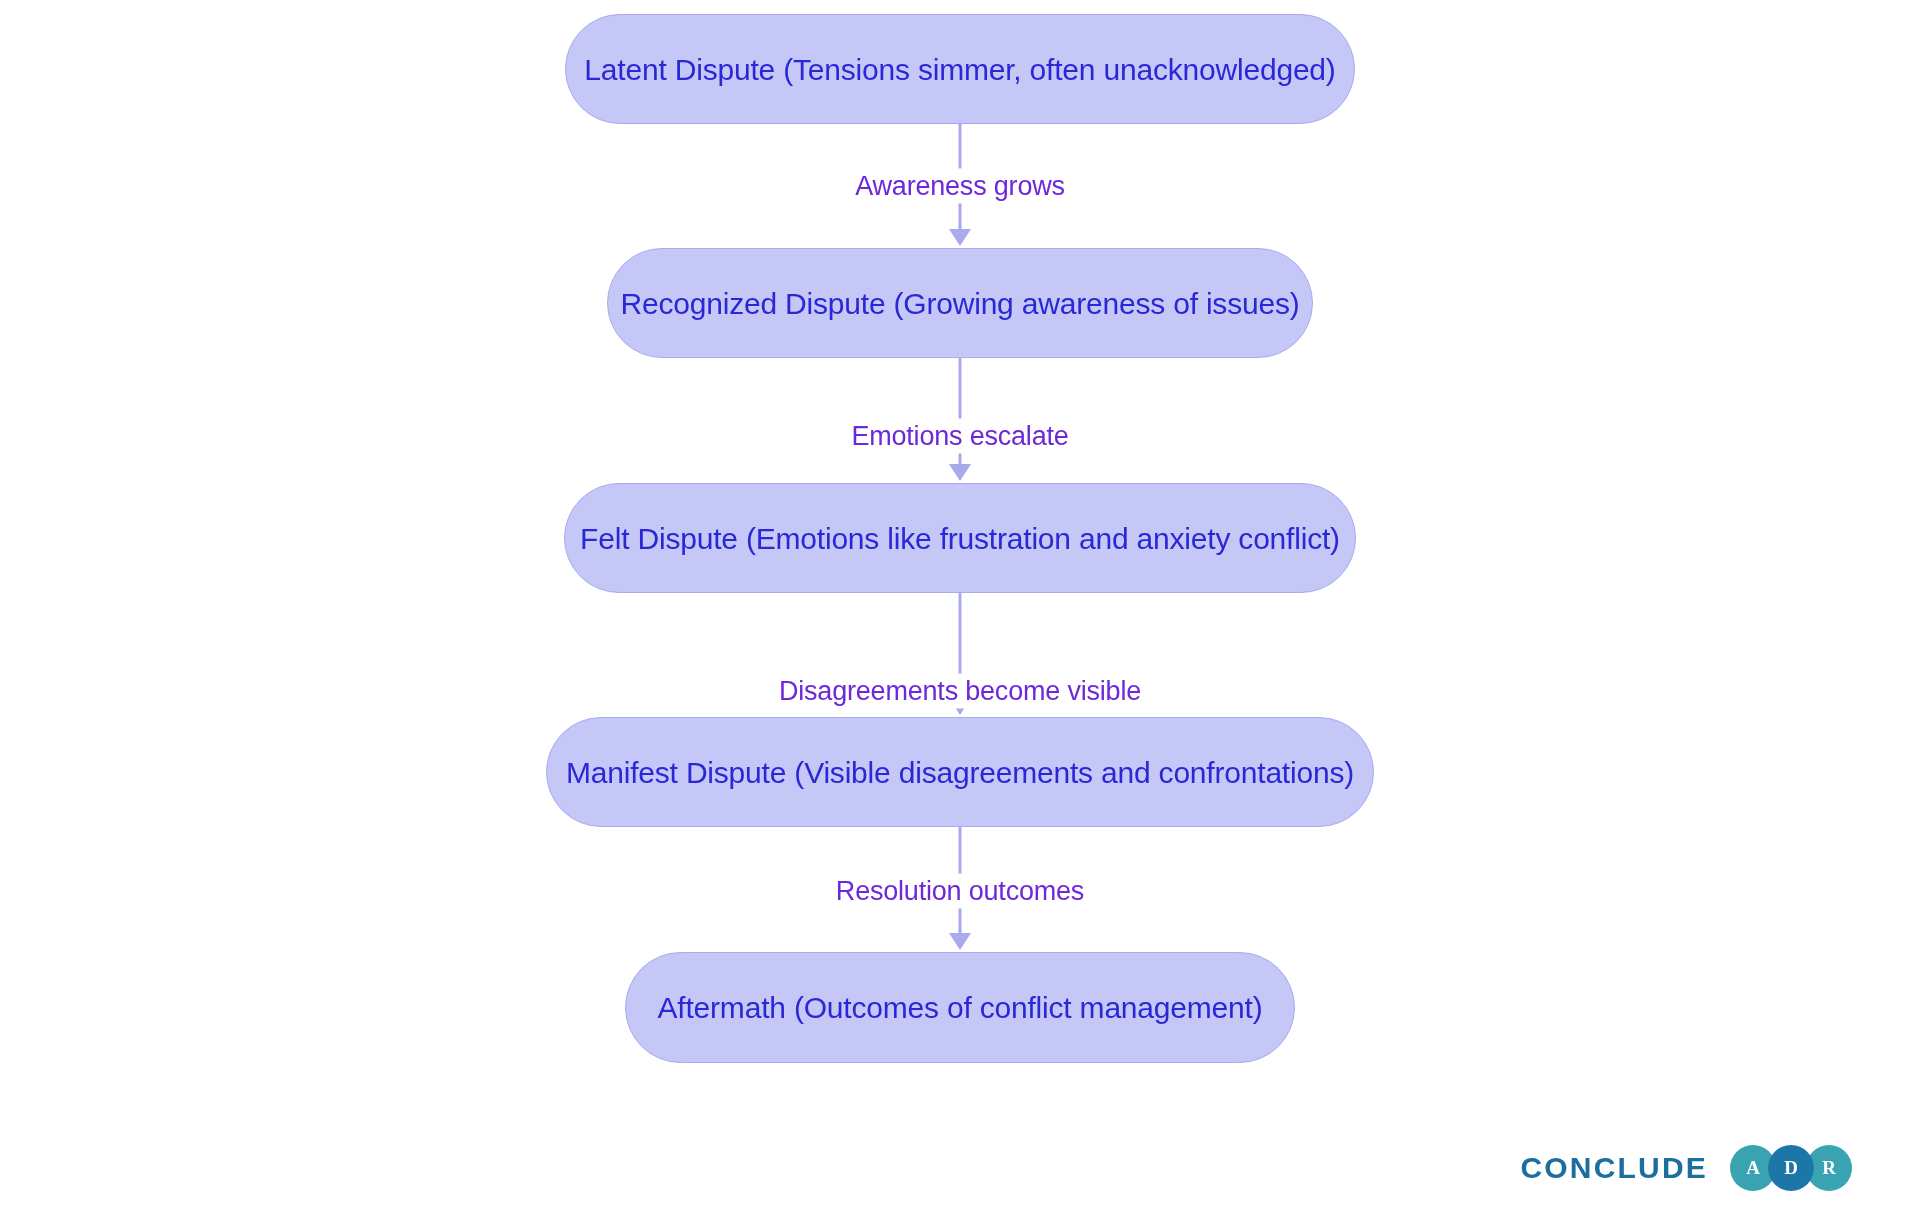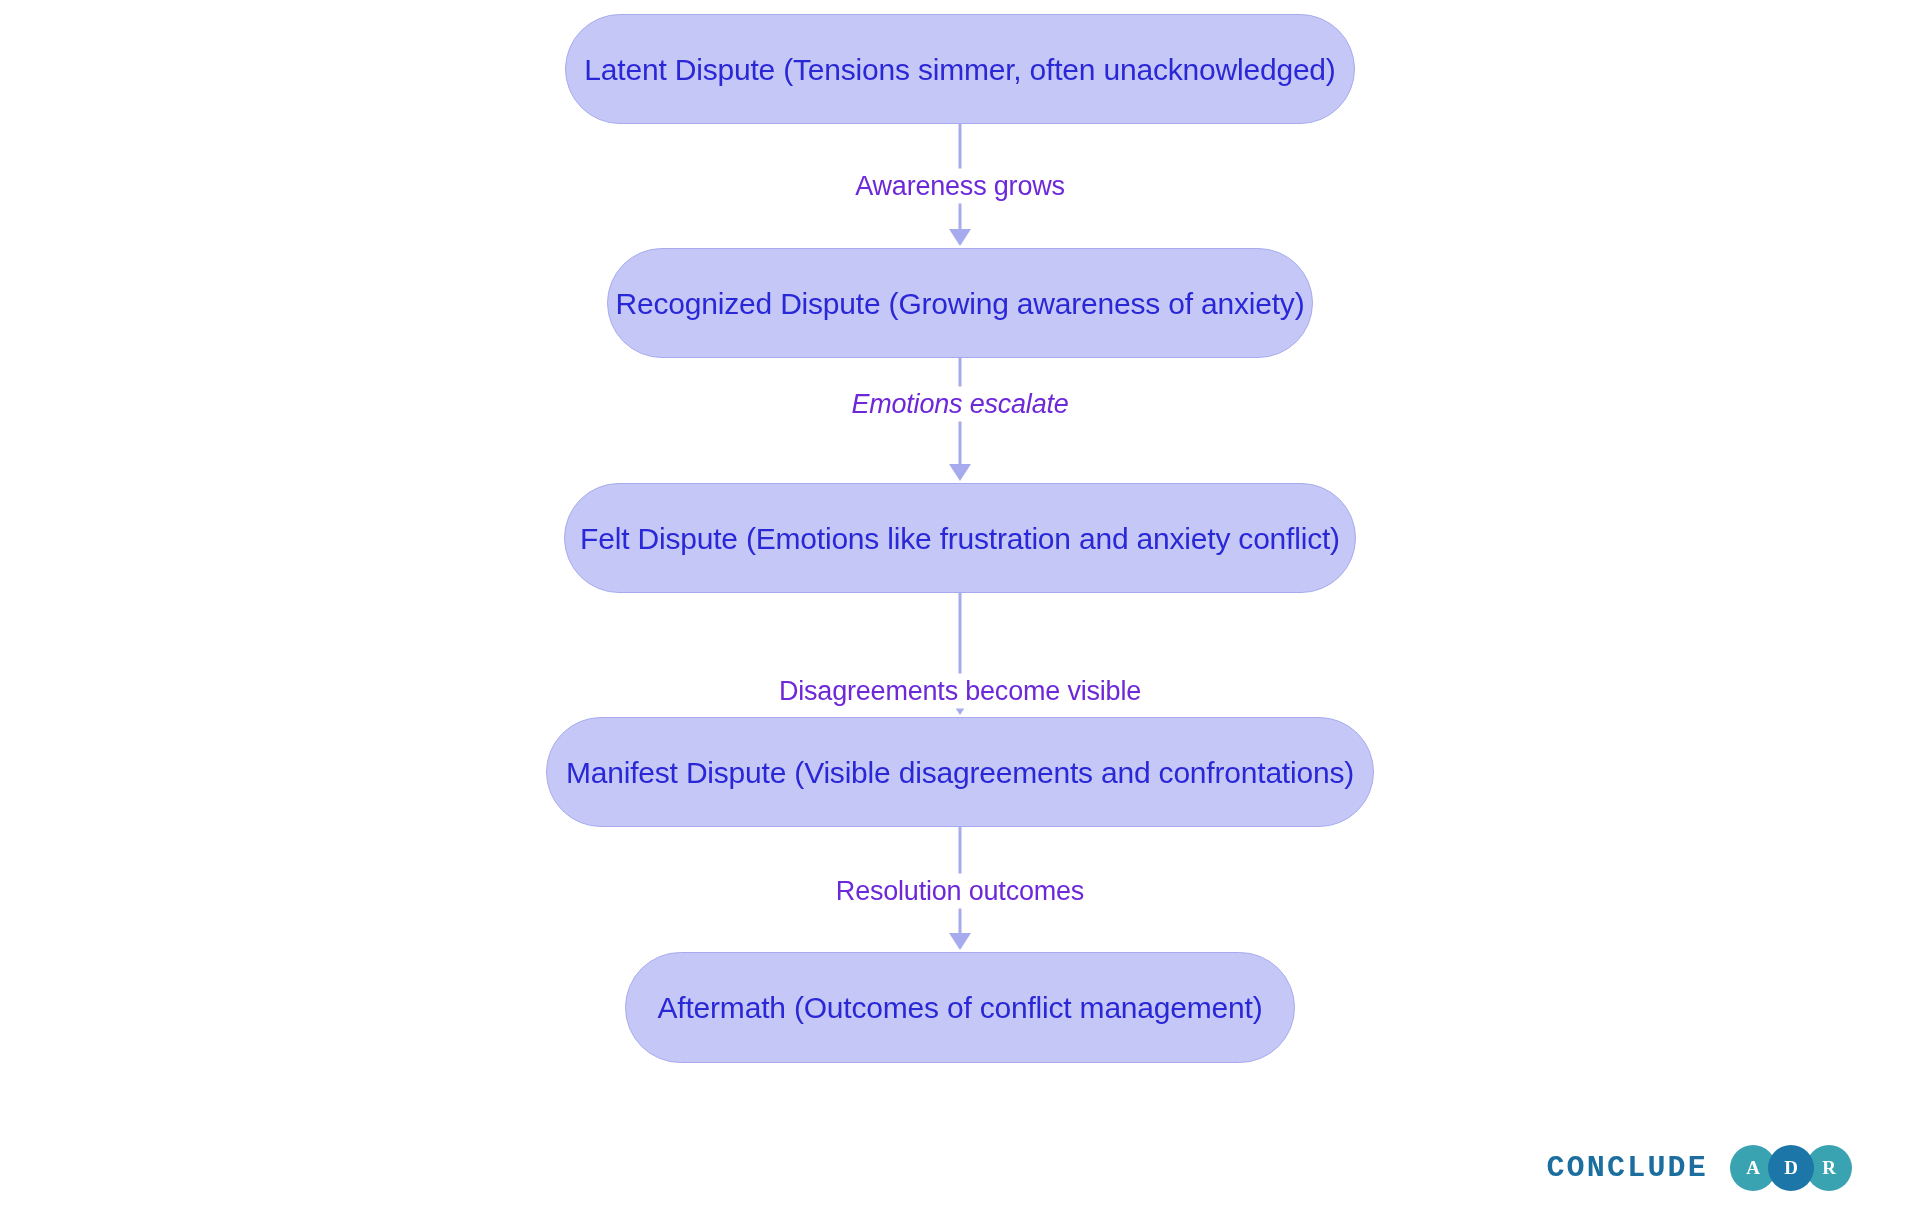--- a/index.html
+++ b/index.html
@@ -98,35 +98,35 @@
     position: absolute;
     transform: translate(-50%, -50%);
     color: #6d28d9;
     font-size: 27px;
     letter-spacing: -0.2px;
     white-space: nowrap;
     background: #ffffff;
     padding: 2px 10px;
   }
   .label-1 { left: 960px; top: 186px; }
-  .label-2 { left: 960px; top: 404px; font-style: italic; }
+  .label-2 { left: 960px; top: 436px; }
   .label-3 { left: 960px; top: 655px; margin-top: 36px; }
   .label-4 { left: 960px; top: 891px; }
 
   
   #brand-logo {
     position: absolute;
     right: 68px;
     bottom: 24px;
     display: flex;
     align-items: center;
     gap: 22px;
   }
   .brand-word {
-    font-family: Liberation Mono, monospace;
+    font-family: Liberation Sans, sans-serif;
     font-weight: 700;
     font-size: 30px;
     letter-spacing: 2.2px;
     color: #1b6e9e;
   }
   .brand-circles {
     position: relative;
     display: flex;
     align-items: center;
   }
@@ -155,21 +155,21 @@
     <span>Latent Dispute (Tensions simmer, often unacknowledged)</span>
   </div>
 
   <div class="connector conn-1">
     <div class="conn-line"></div>
     <div class="conn-head"></div>
   </div>
   <div class="edge-label label-1">Awareness grows</div>
 
   <div class="node node-2">
-    <span>Recognized Dispute (Growing awareness of anxiety)</span>
+    <span>Recognized Dispute (Growing awareness of issues)</span>
   </div>
 
   <div class="connector conn-2">
     <div class="conn-line"></div>
     <div class="conn-head"></div>
   </div>
   <div class="edge-label label-2">Emotions escalate</div>
 
   <div class="node node-3">
     <span>Felt Dispute (Emotions like frustration and anxiety conflict)</span>

